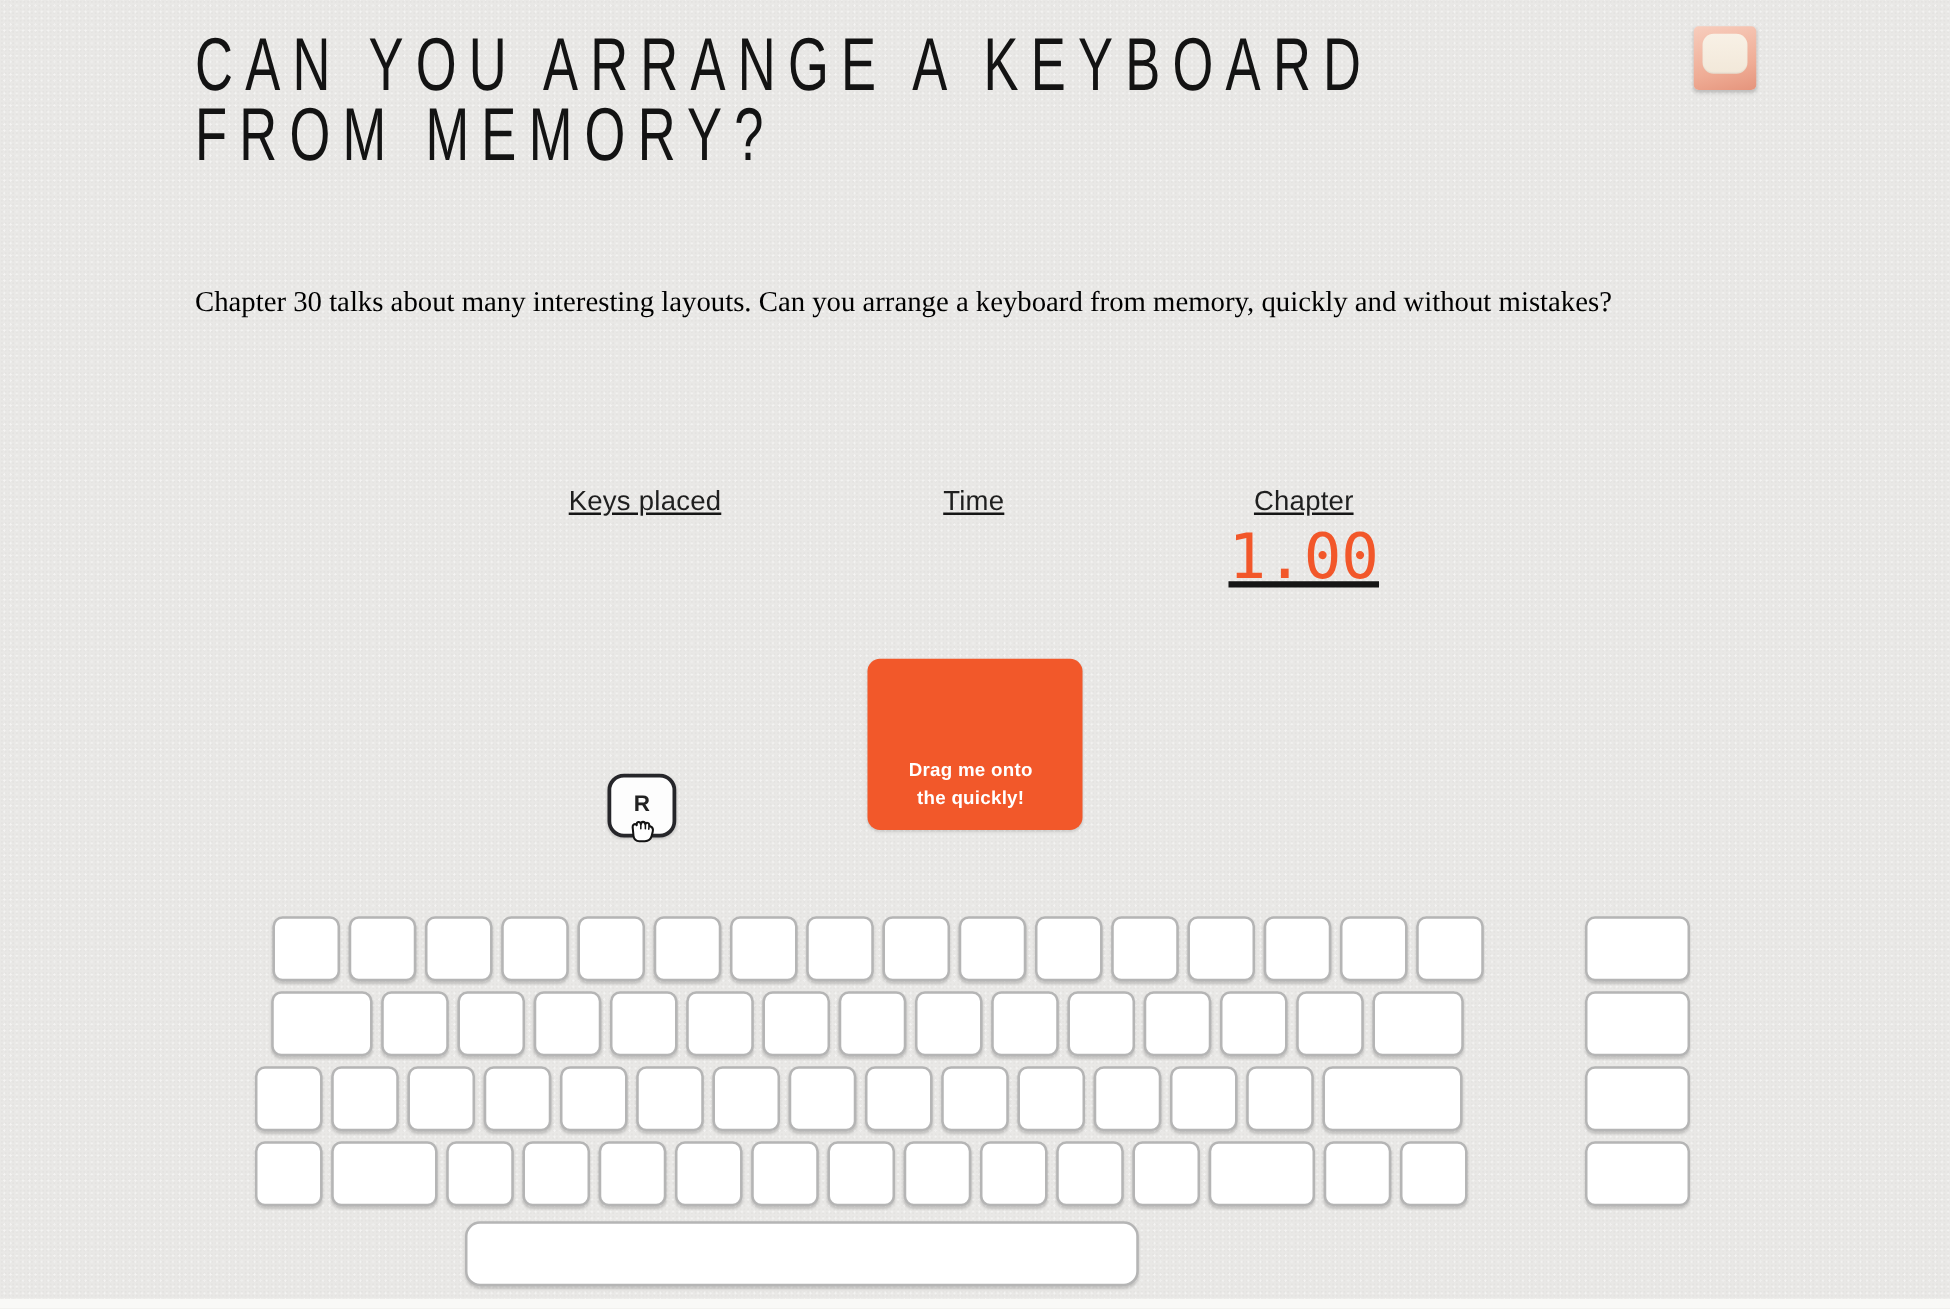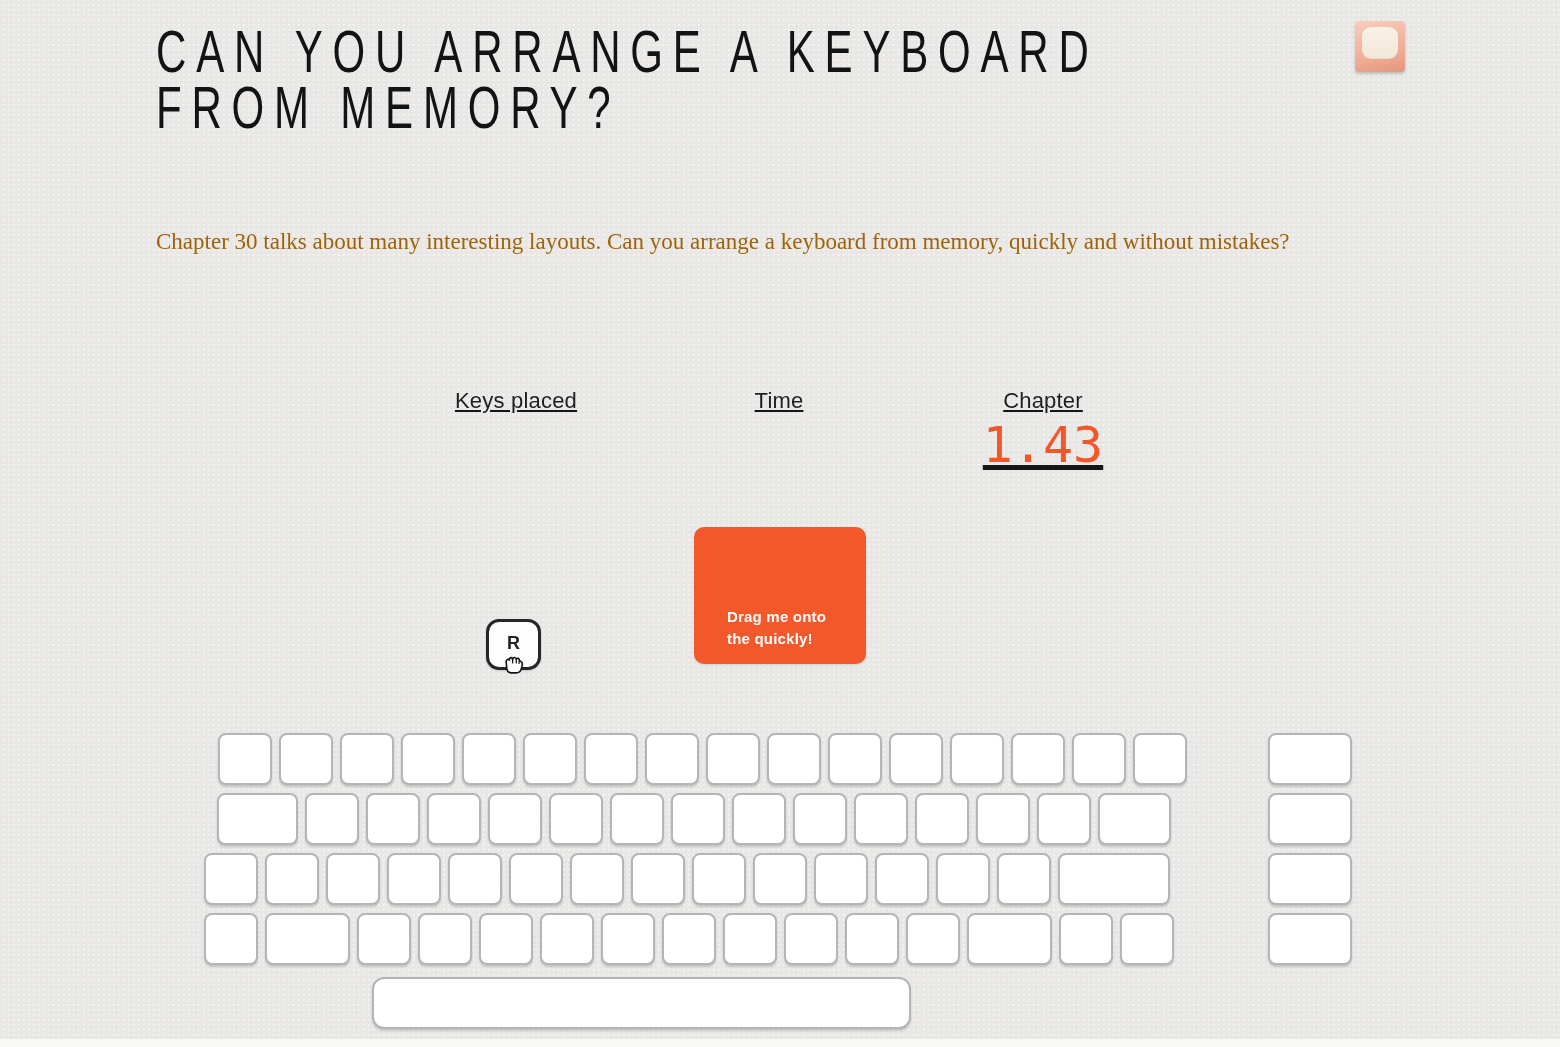--- a/index.html
+++ b/index.html
@@ -48,21 +48,21 @@
   }
 
   
   .intro {
     position: absolute;
     left: 156px; top: 222px;
     width: 1195px;
     font-family: "Liberation Serif", serif;
     font-size: 23px;
     line-height: 40px;
-    color: #a16207;
+    color: #000000;
   }
 
   
   .stat {
     position: absolute;
     top: 388px;
     transform: translateX(-50%);
     text-align: center;
     text-decoration: underline;
   }
@@ -80,20 +80,21 @@
   }
 
   
   .drag-hint {
     position: absolute;
     left: 694px; top: 527px;
     width: 172px; height: 137px;
     background: #f2582a;
     border-radius: 10px;
     box-shadow: 0 1px 2px rgba(0,0,0,0.12);
+    text-align: center;
   }
   .drag-hint-text {
     position: absolute;
     left: 33px; bottom: 14px;
     color: #ffffff;
     font-size: 15px;
     font-weight: bold;
     line-height: 22px;
     letter-spacing: 0.2px;
     white-space: nowrap;
@@ -152,21 +153,21 @@
 <p class="intro">Chapter 30 talks about many interesting layouts. Can you arrange a keyboard from memory, quickly and without mistakes?</p>
 
 <div class="stat" style="left:516px">
   <div class="stat-label">Keys placed</div>
 </div>
 <div class="stat" style="left:779px">
   <div class="stat-label">Time</div>
 </div>
 <div class="stat" style="left:1043px">
   <div class="stat-label">Chapter</div>
-  <div class="stat-value">1.43</div>
+  <div class="stat-value">1.00</div>
 </div>
 
 <div class="drag-hint">
   <div class="drag-hint-text"><span>Drag me onto</span><br><span>the quickly!</span></div>
 </div>
 
 <div class="drag-key">
   <div class="drag-key-label">R</div>
   <svg class="grab-hand" width="27" height="25" viewBox="0 0 28 26">
     <path d="M6 13 C5 8.5 8.2 7.8 9.2 9.5 C8.9 6.5 12 5.9 12.6 8.8 C13 6 16 6.2 16.4 8.8 C17 6.8 19.8 7.2 19.6 10 L20.8 10.6 C22.8 11.5 23 13 22.5 15 L21.6 18.6 C20.9 21.5 18.9 22.8 16 22.8 L11.4 22.8 C8.7 22.8 6.9 21 6.5 18.4 Z" fill="#ffffff" stroke="#141414" stroke-width="1.7" stroke-linejoin="round"></path>

